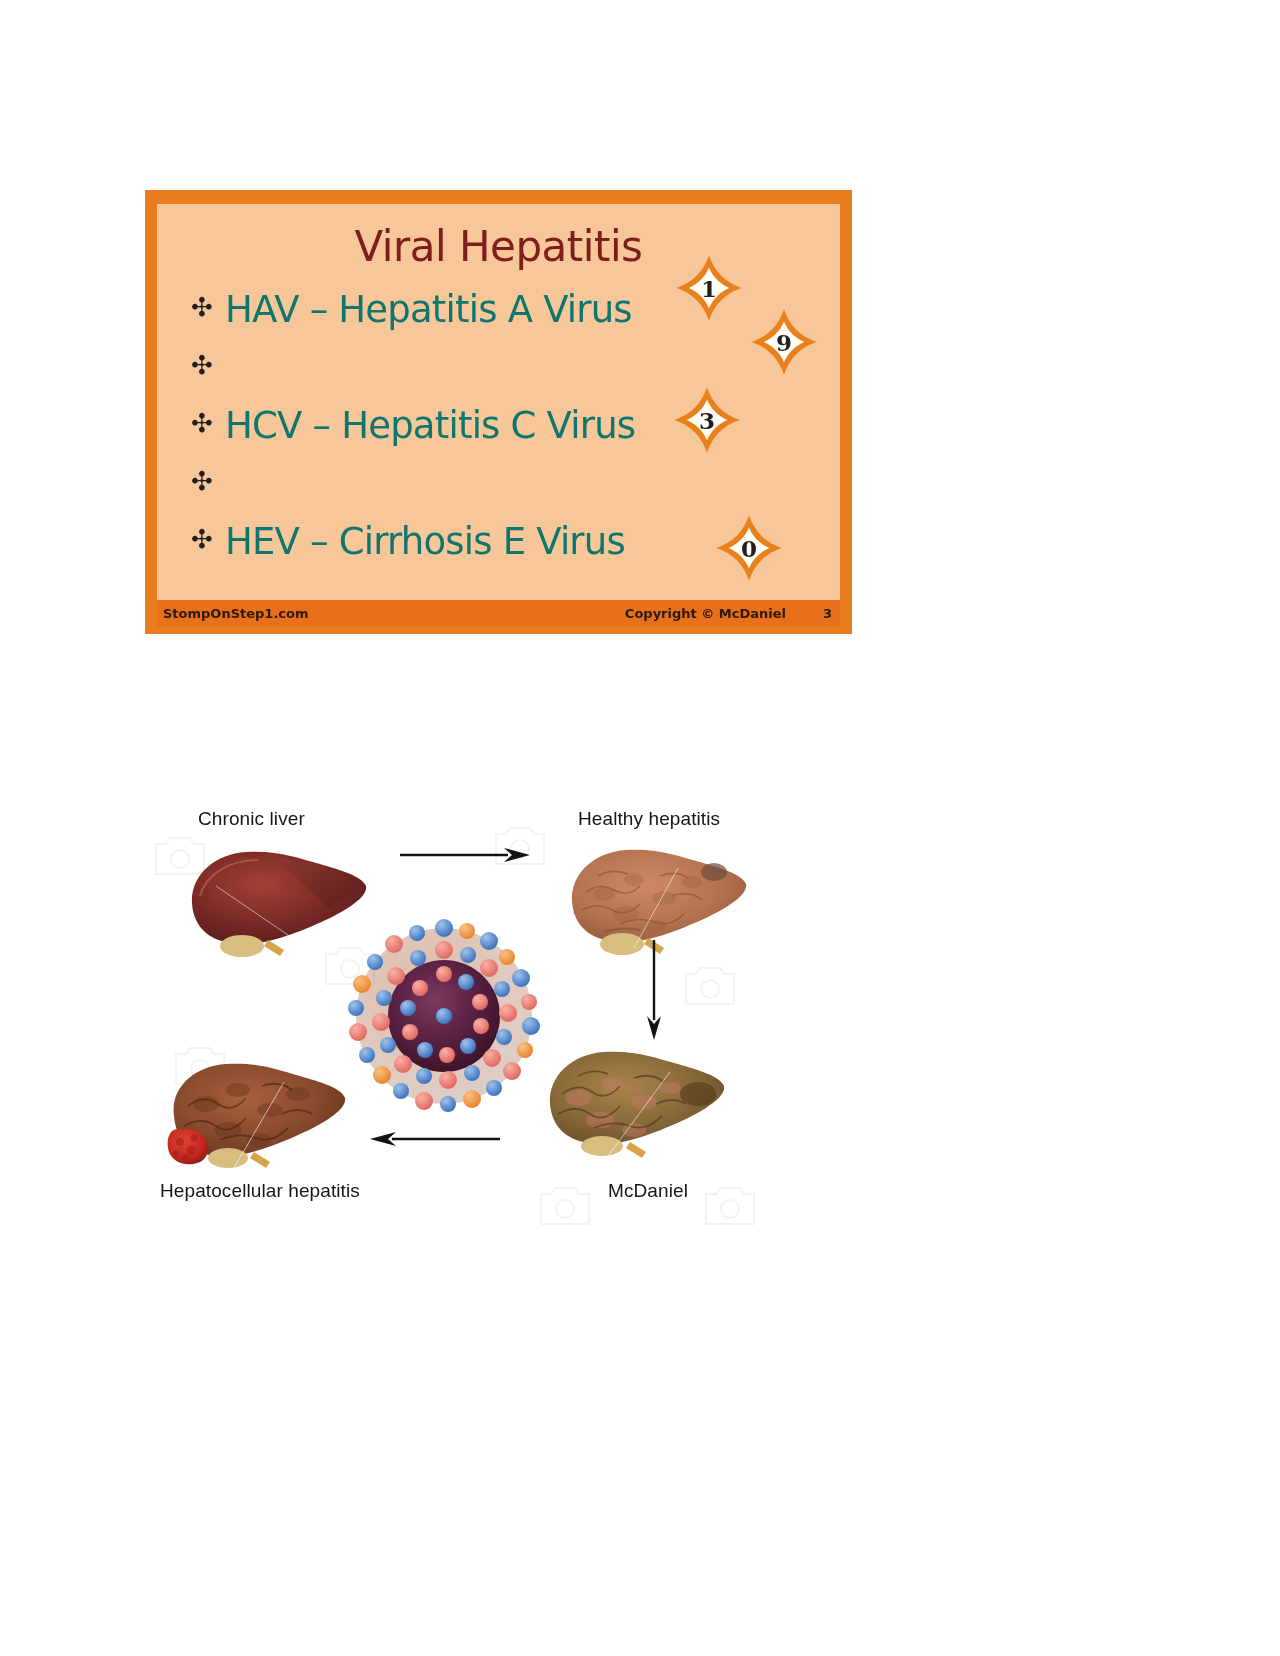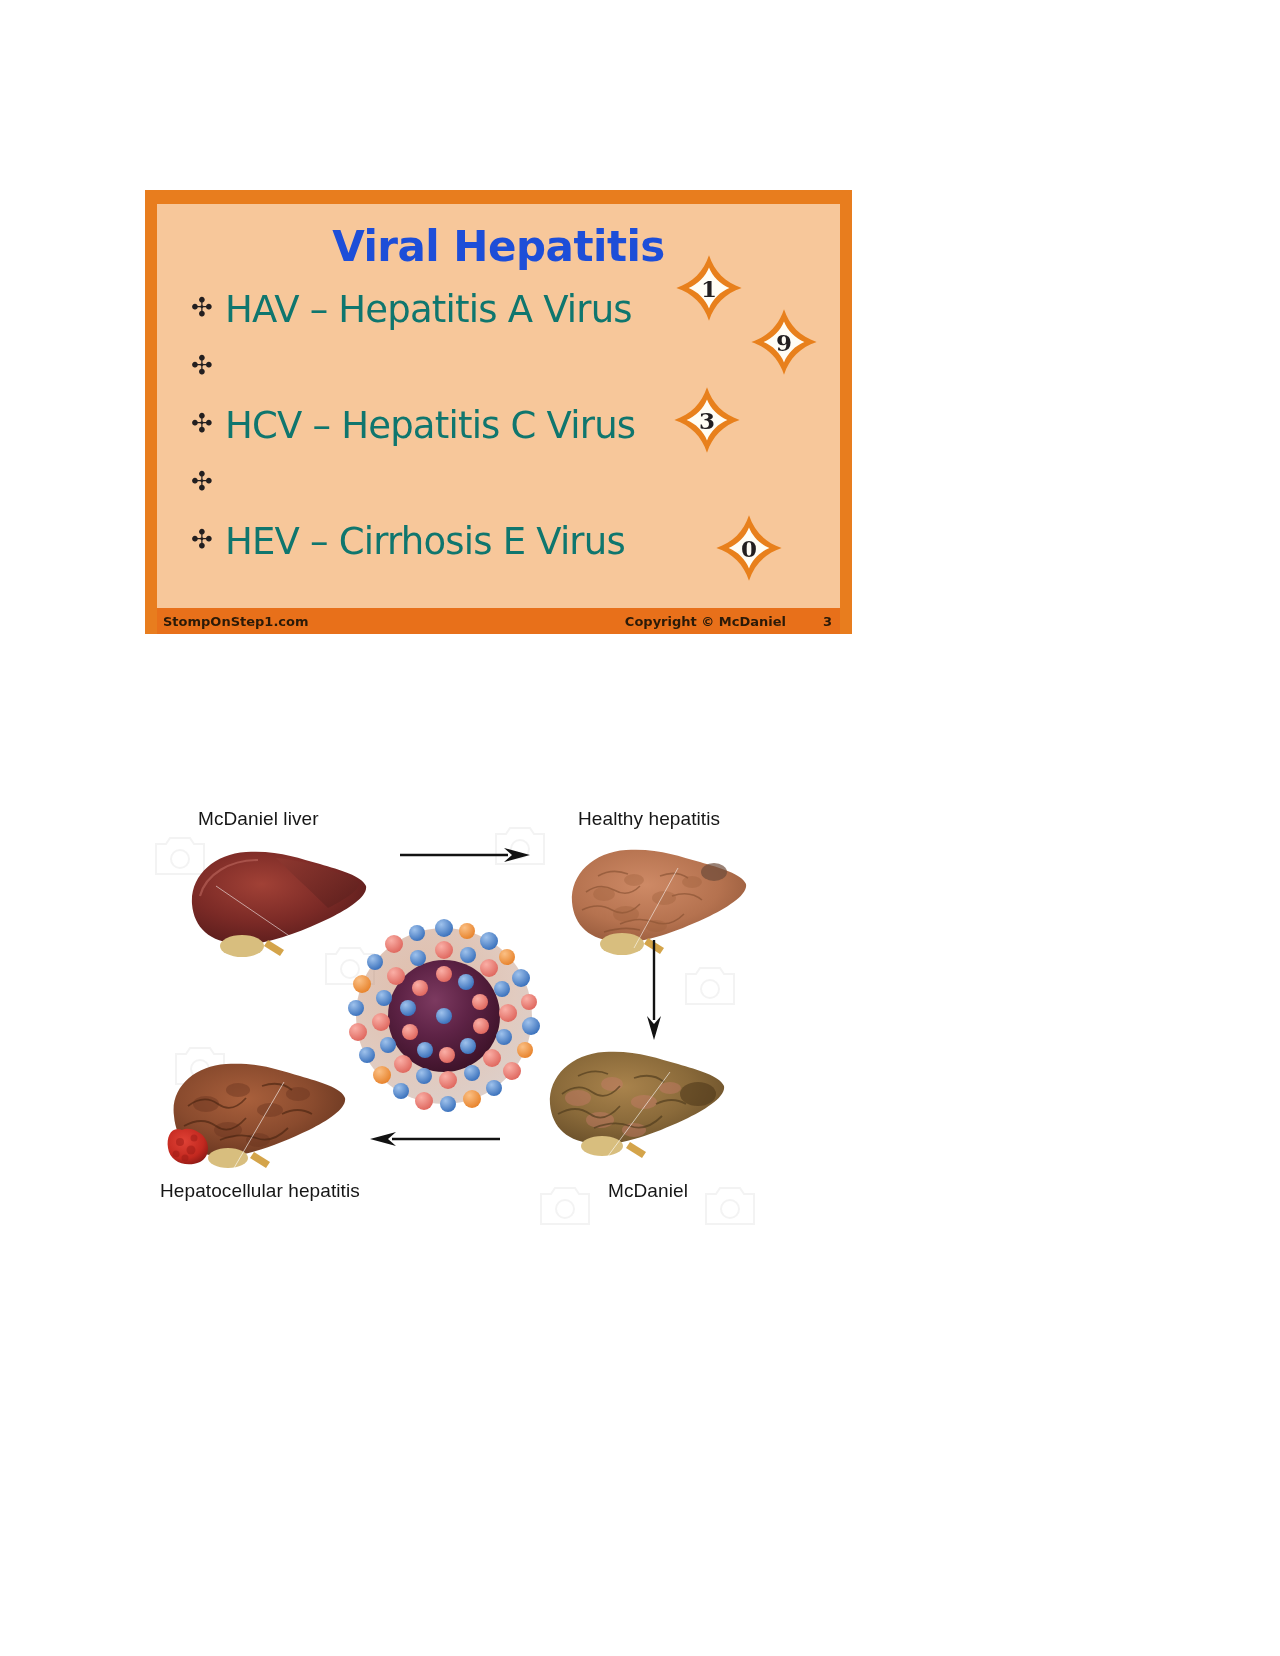--- a/index.html
+++ b/index.html
@@ -29,23 +29,23 @@
   #slide-inner {
     position: relative;
     width: 100%;
     height: 404px;
     background: #F7C79A;
     box-sizing: border-box;
     overflow: visible;
   }
   #slide-title {
     text-align: center;
-    color: #1d4ed8;
+    color: #7f1d1d;
     font-family: "DejaVu Sans", sans-serif;
-    font-weight: bold;
+    font-weight: normal;
     font-size: 42px;
     letter-spacing: -0.5px;
     padding-top: 22px;
     line-height: 1.0;
     white-space: nowrap;
   }
   #bullet-list {
     margin-top: 12px;
     padding: 0 0 0 34px;
   }
@@ -98,21 +98,21 @@
   #burst-1 { left: 518px; top: 50px; }
   #burst-9 { left: 593px; top: 104px; }
   #burst-3 { left: 516px; top: 182px; }
   #burst-0 { left: 558px; top: 310px; }
 
   
   #slide-footer {
     position: absolute;
     left: 12px;
     right: 12px;
-    bottom: 0;
+    bottom: 8px;
     height: 26px;
     background: #E8701A;
     display: flex;
     align-items: center;
     font-family: "DejaVu Sans", sans-serif;
     font-weight: bold;
     font-size: 13px;
     color: #2b1a08;
   }
   #footer-site { width: 255px; padding-left: 6px; }
@@ -305,21 +305,21 @@
   </div>
   <div class="wm" style="left:560px; top:390px;">
     <svg viewBox="0 0 60 52">
         <g fill="none" stroke="#d8d8d8" stroke-width="2">
           <path d="M6 14h10l4-6h20l4 6h10v30H6z"></path>
           <circle cx="30" cy="29" r="9"></circle>
         </g>
       </svg>
   </div>
 
-  <div class="liver-label" id="label-healthy">McDaniel liver</div>
+  <div class="liver-label" id="label-healthy">Chronic liver</div>
   <div class="liver-label" id="label-chronic">Healthy hepatitis</div>
   <div class="liver-label" id="label-hcc">Hepatocellular hepatitis</div>
   <div class="liver-label" id="label-cirrhosis">McDaniel</div>
 
   <div class="liver-fig" id="fig-healthy">
     <svg viewBox="0 0 190 140" xmlns="http://www.w3.org/2000/svg">
       <defs>
         <radialGradient id="gHealthy" cx="40%" cy="35%" r="75%">
           <stop offset="0%" stop-color="#A14136"></stop>
           <stop offset="55%" stop-color="#7B2A26"></stop>

